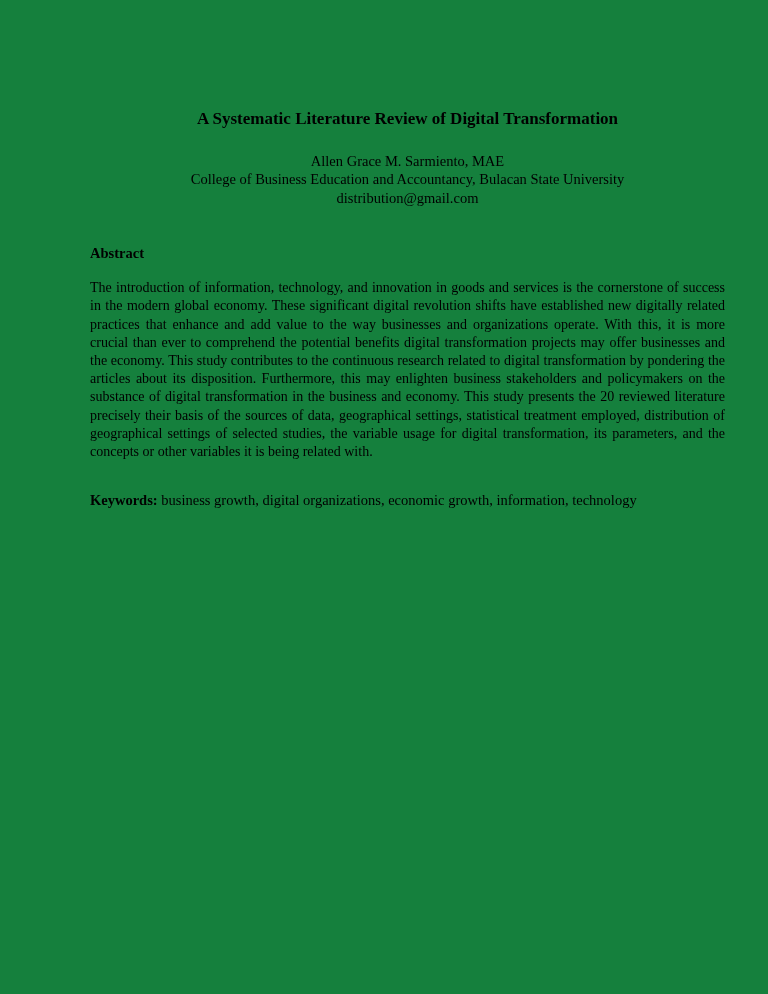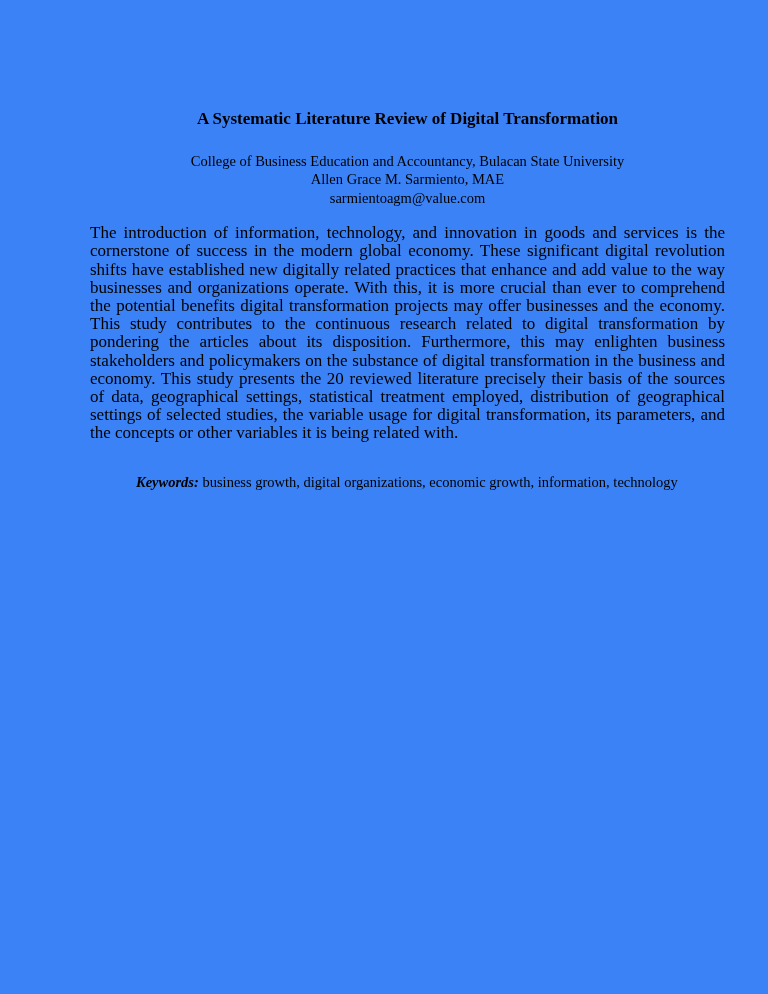--- a/index.html
+++ b/index.html
@@ -5,21 +5,21 @@
   html, body {
     margin: 0;
     padding: 0;
     background: #ffffff;
   }
   .page {
     position: relative;
     width: 768px;
     height: 994px;
     box-sizing: border-box;
-    background: #3b82f6;
+    background: #15803d;
     color: #000000;
     font-family: "Liberation Serif", "DejaVu Serif", serif;
     padding: 108px 43px 0 90px;
     overflow: hidden;
   }
   .paper-title {
     margin: 0;
     font-size: 17px;
     font-weight: bold;
     text-align: center;
@@ -32,48 +32,47 @@
     line-height: 18.4px;
   }
   .abstract-heading {
     margin-top: 37px;
     font-size: 14.5px;
     font-weight: bold;
     line-height: 18px;
   }
   .abstract-body {
     margin: 17px 0 4px 0;
-    font-size: 17px;
+    font-size: 14px;
     line-height: 18.2px;
     text-align: justify;
   }
   .keywords-line {
     margin: 30px 0 0 0;
     font-size: 14.5px;
     line-height: 18.2px;
   }
   .keywords-label {
     font-weight: bold;
-    font-style: italic;
-    margin-left: 46px;
   }
 </style>
 </head>
 <body>
 
 <div class="page">
 
   <h1 class="paper-title">A Systematic Literature Review of Digital Transformation</h1>
 
   <div class="author-block">
+    <div>Allen Grace M. Sarmiento, MAE</div>
     <div>College of Business Education and Accountancy, Bulacan State University</div>
-    <div>Allen Grace M. Sarmiento, MAE</div>
-    <div>sarmientoagm@value.com</div>
+    <div>distribution@gmail.com</div>
   </div>
 
+  <div class="abstract-heading">Abstract</div>
 
   <p class="abstract-body">The introduction of information, technology, and innovation in goods and services is the cornerstone of success in the modern global economy. These significant digital revolution shifts have established new digitally related practices that enhance and add value to the way businesses and organizations operate. With this, it is more crucial than ever to comprehend the potential benefits digital transformation projects may offer businesses and the economy. This study contributes to the continuous research related to digital transformation by pondering the articles about its disposition. Furthermore, this may enlighten business stakeholders and policymakers on the substance of digital transformation in the business and economy. This study presents the 20 reviewed literature precisely their basis of the sources of data, geographical settings, statistical treatment employed, distribution of geographical settings of selected studies, the variable usage for digital transformation, its parameters, and the concepts or other variables it is being related with.</p>
 
   <p class="keywords-line">
     <span class="keywords-label">Keywords:</span>
     <span>business growth, digital organizations, economic growth, information, technology</span>
   </p>
 
 </div>
 

